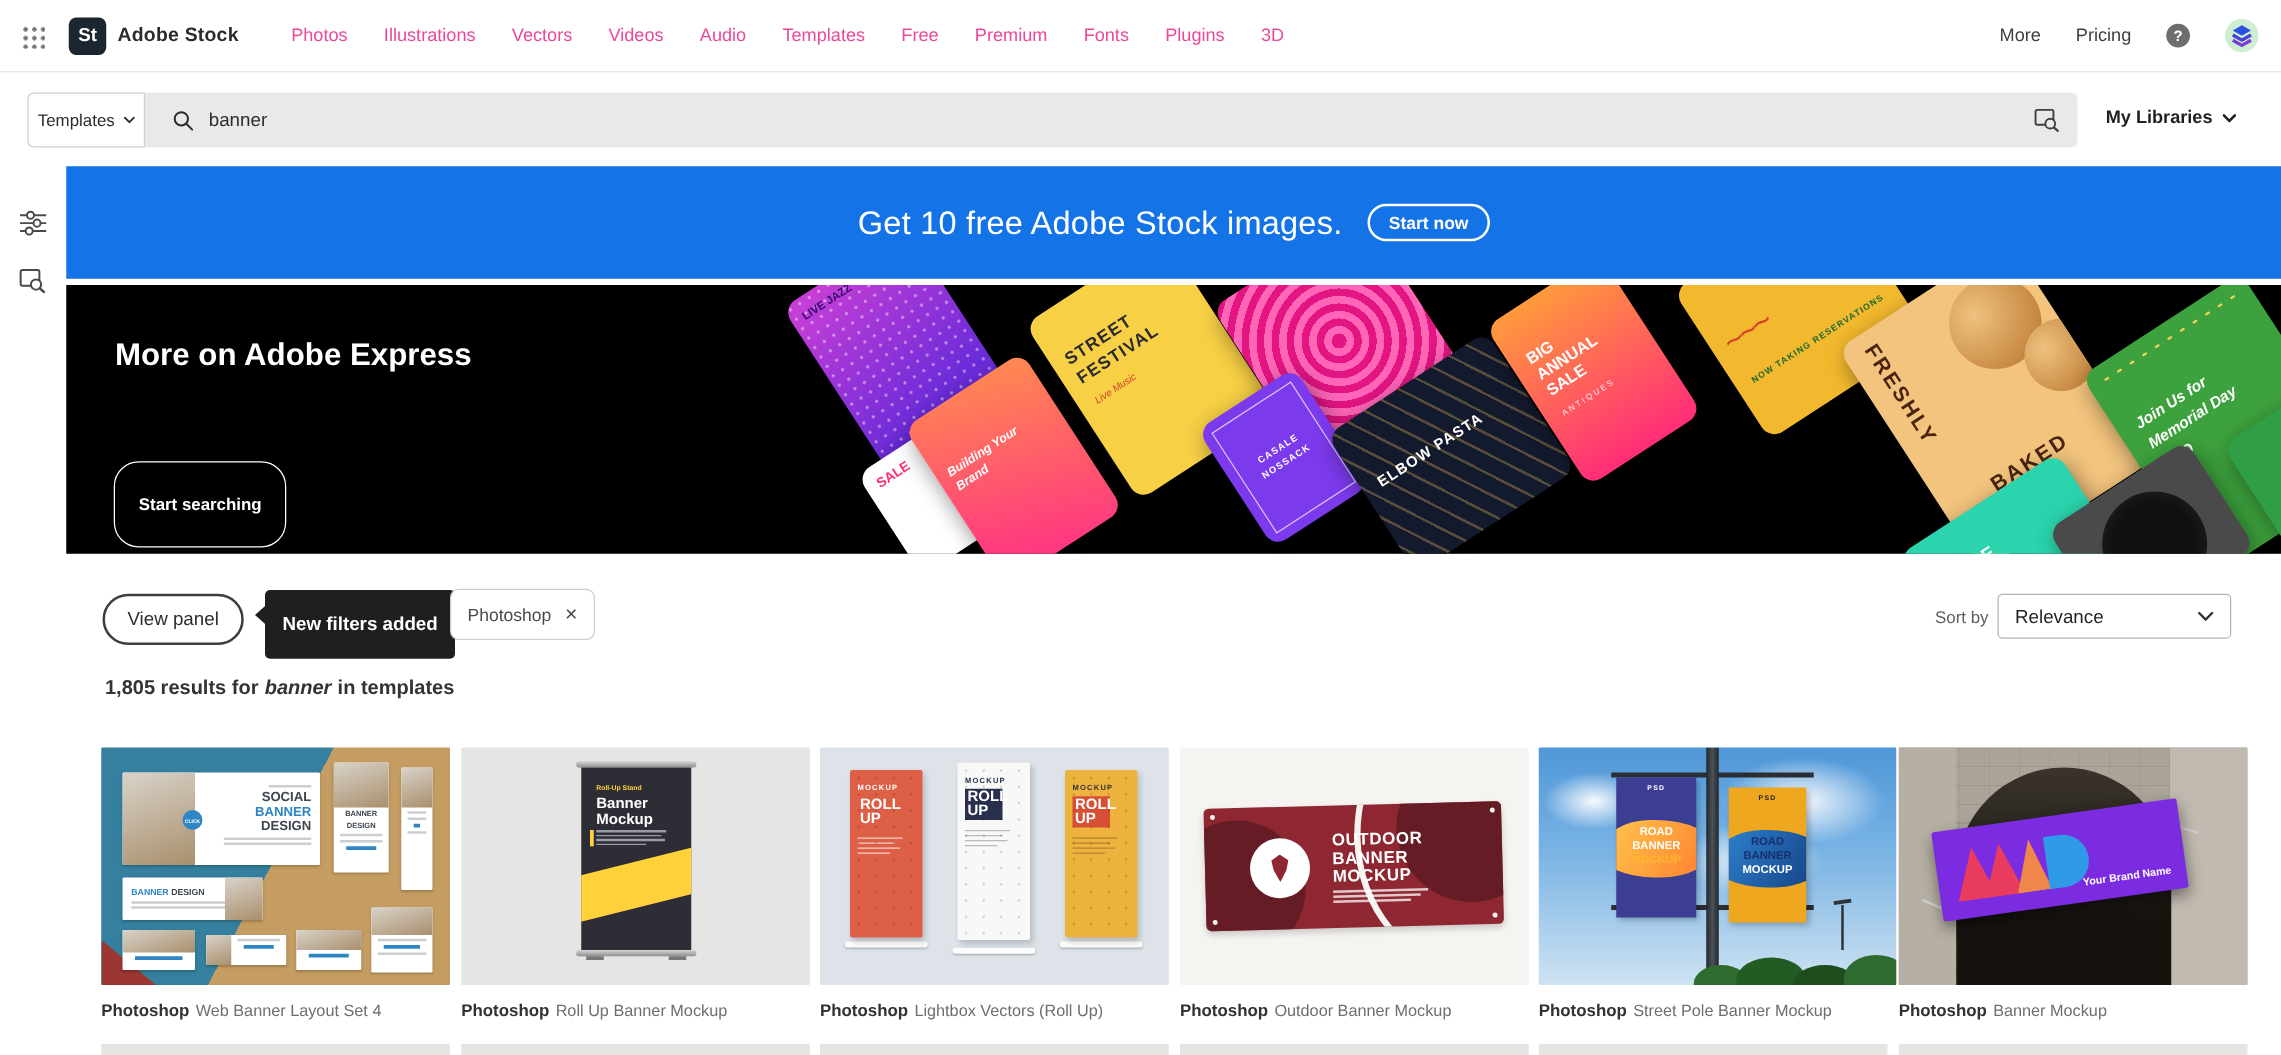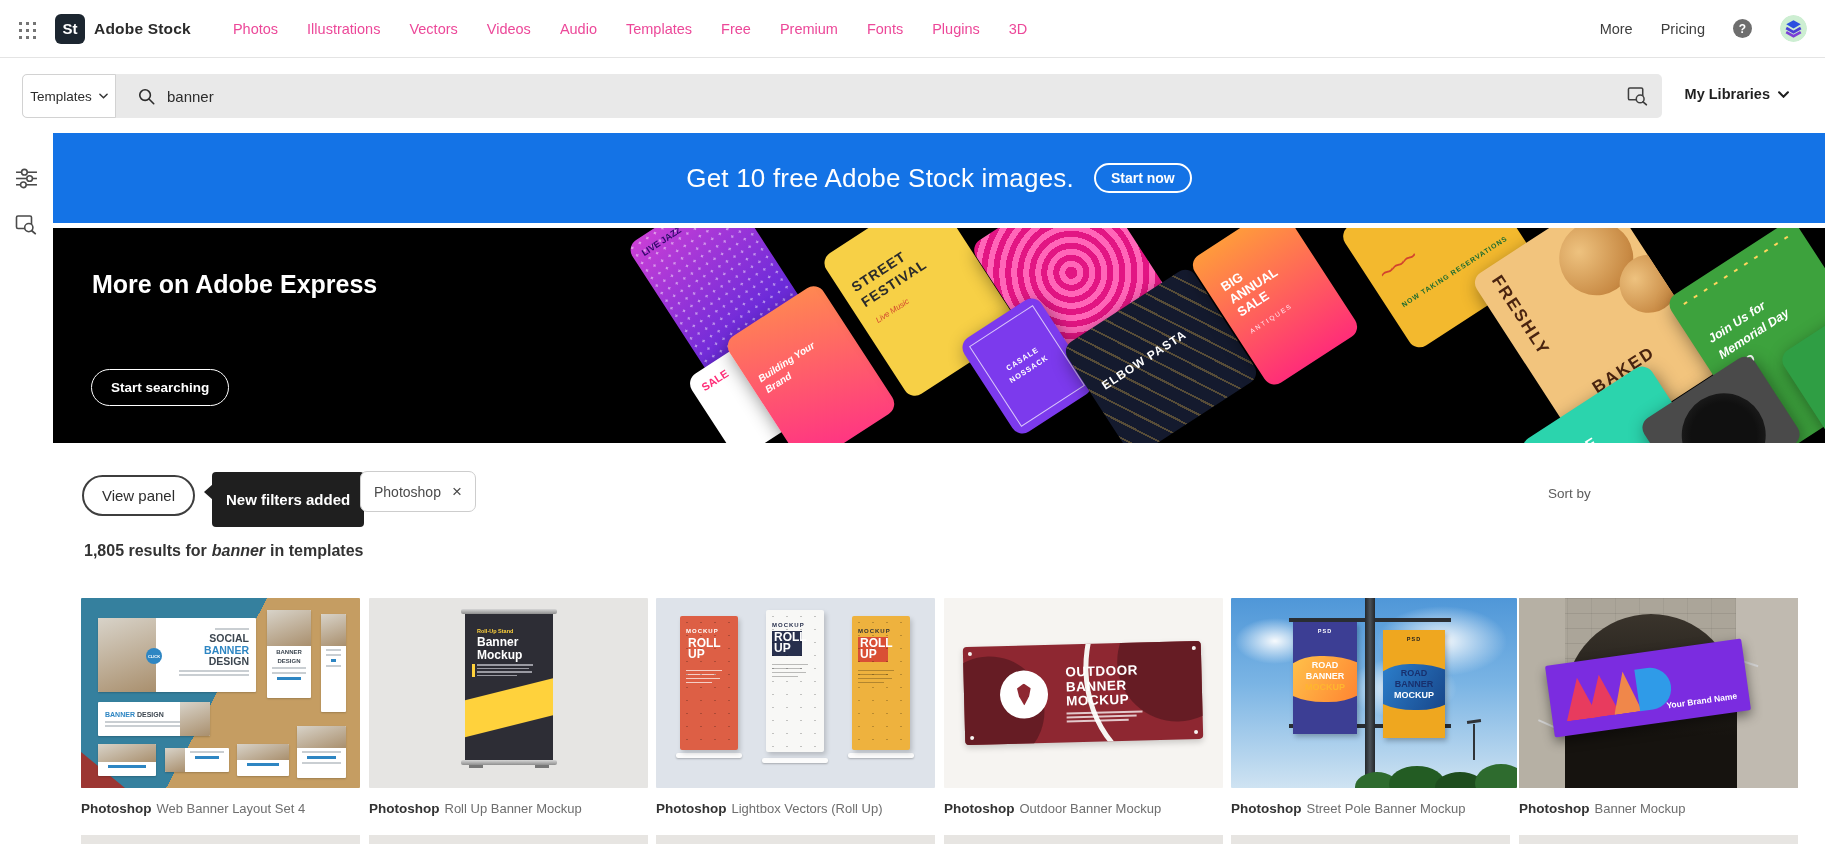--- a/index.html
+++ b/index.html
@@ -48,21 +48,21 @@
     display:flex; align-items:center; justify-content:center; gap:20px; }
   .promo-msg { color:#fff; font-size:26px; font-weight:300; letter-spacing:.2px; }
   .promo-btn { color:#fff; border:2px solid #fff; border-radius:17px; padding:5px 15px;
     font-size:14px; font-weight:bold; cursor:pointer; background:transparent; }
 
   
   .hero { position:absolute; left:53px; top:228px; width:1772px; height:215px; background:#000; overflow:hidden; }
   .hero-title { position:absolute; left:39px; top:42px; color:#fff; font-size:25px; font-weight:bold; }
   .hero-sub { position:absolute; left:39px; top:95px; color:#fdfdfd; font-size:17px; }
   .hero-btn { position:absolute; left:38px; top:141px; color:#fff; border:1.5px solid #fff; border-radius:20px;
-    padding:10px 19px; font-size:13.5px; font-weight:bold; cursor:pointer; background:transparent; }
+    padding:26px 19px; font-size:13.5px; font-weight:bold; cursor:pointer; background:transparent; }
 
   .cc { position:absolute; border-radius:12px; transform:rotate(-33deg); box-shadow:0 6px 18px rgba(0,0,0,.45);
     overflow:hidden; }
   .cc-jazz { left:612px; top:-28px; width:118px; height:178px;
     background:linear-gradient(165deg,#cb3fd6,#6c2bd9 70%); }
   .cc-jazz::after { content:""; position:absolute; inset:0;
     background-image:radial-gradient(rgba(255,255,255,.5) 1px,transparent 1.4px); background-size:9px 9px; }
   .cc-jazz .tt { position:absolute; left:10px; top:10px; color:#31086b; font-size:9px; font-weight:800; z-index:1; }
   .cc-saleleft { left:652px; top:122px; width:82px; height:96px; background:#fff; }
   .cc-saleleft .tt { position:absolute; left:10px; top:10px; color:#ff2d78; font-size:11px; font-weight:800; }
@@ -448,20 +448,26 @@
     <button class="hero-btn">Start searching</button>
   </div>
 
   <button class="view-panel-btn">View panel</button>
   <div class="tooltip">New filters added</div>
   <div class="chip">
     <span class="chip-label">Photoshop</span>
     <span class="chip-x">×</span>
   </div>
   <span class="sort-label">Sort by</span>
+  <div class="sort-select">
+    <span class="sort-value">Relevance</span>
+    <svg viewBox="0 0 10 6" width="13" height="8">
+      <path d="M1 1l4 4 4-4" stroke="#333" stroke-width="1.5" fill="none" stroke-linecap="round"></path>
+    </svg>
+  </div>
 
   <div class="results">
     <span>1,805 results for</span><span class="term">banner</span><span>in templates</span>
   </div>
 
   <div class="card" style="left:81px;width:279px">
     <div class="thumb t1">
       <div class="corner"></div>
       <div class="wb b-big">
         <div class="ph"></div>

